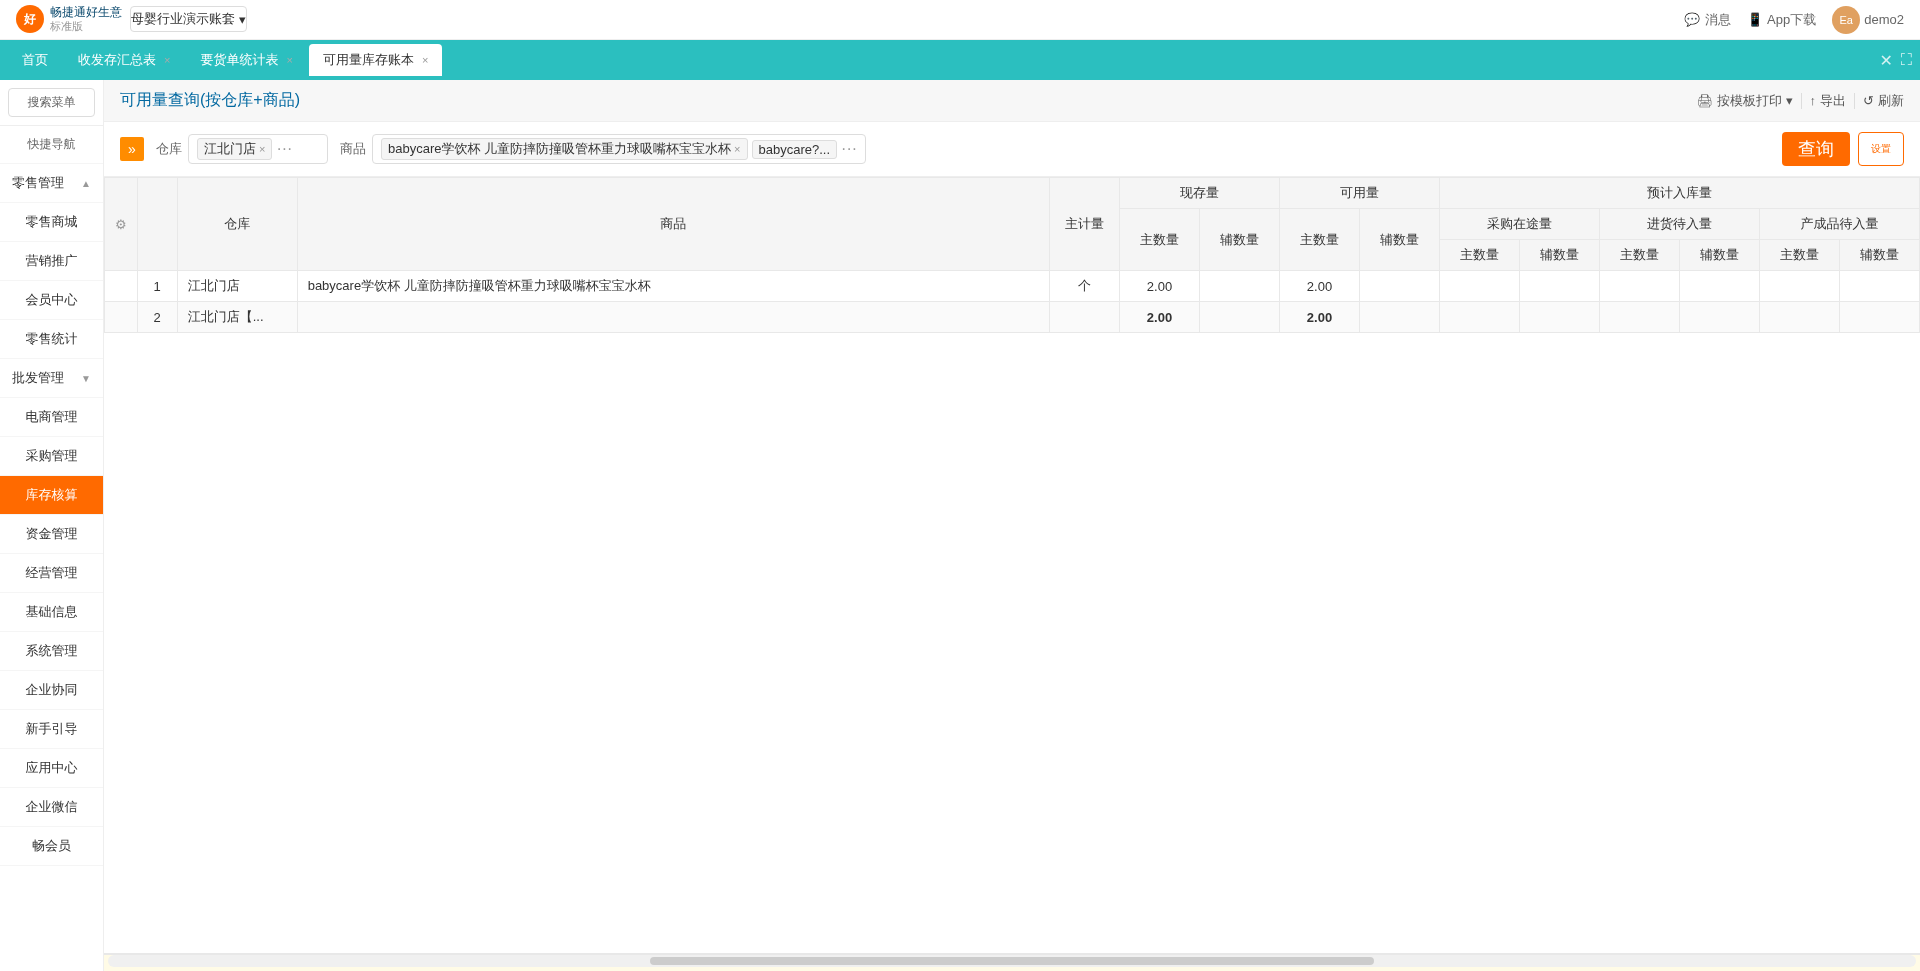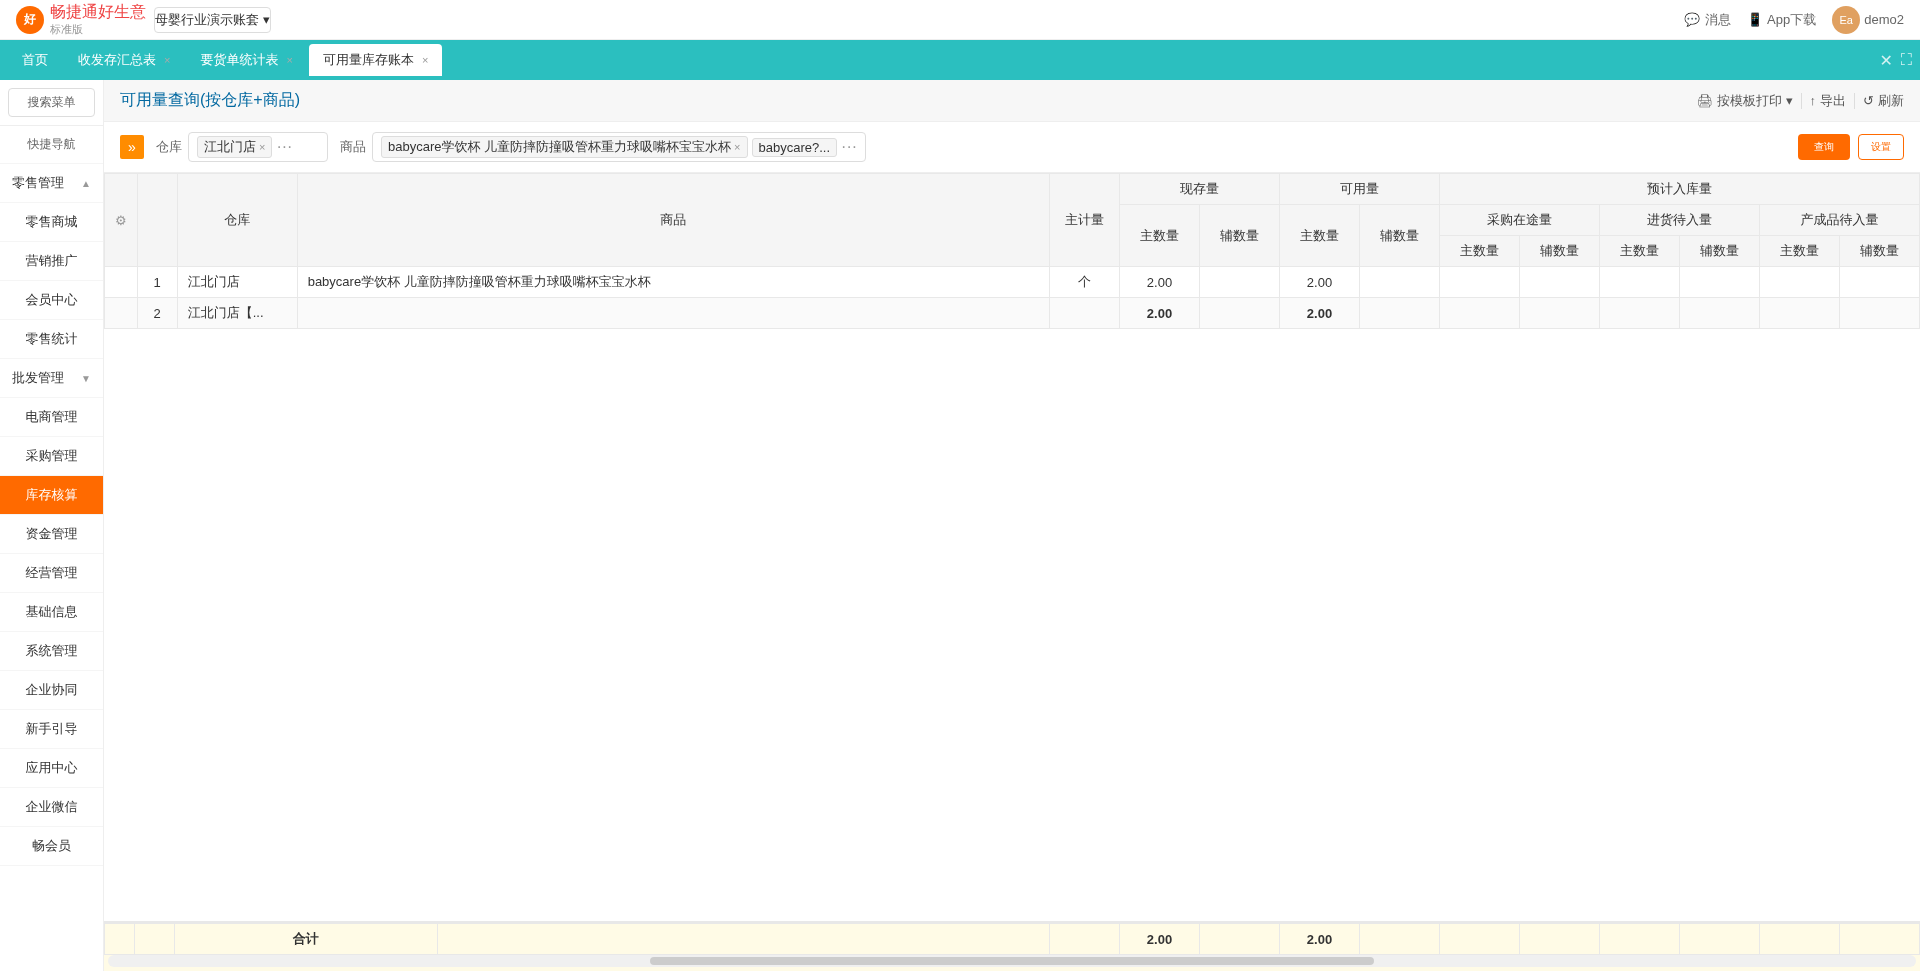--- a/index.html
+++ b/index.html
@@ -12,21 +12,21 @@
       display: flex;
       align-items: center;
       justify-content: space-between;
       padding: 0 16px;
       border-bottom: 1px solid #eee;
       flex-shrink: 0;
     }
     .top-bar-left { display: flex; align-items: center; gap: 8px; }
     .logo-area { display: flex; align-items: center; gap: 6px; }
     .logo-icon { width: 28px; height: 28px; background: #ff6a00; border-radius: 50%; display: flex; align-items: center; justify-content: center; color: #fff; font-size: 12px; font-weight: bold; }
-    .logo-text { color: #ef4444; font-size: 16px; line-height: 1.2; }
+    .logo-text { color: #0c4a6e; font-size: 12px; line-height: 1.2; }
     .logo-sub { color: #999; font-size: 11px; }
     .industry-select {
       display: flex; align-items: center; gap: 4px; border: 1px solid #ddd; border-radius: 4px; padding: 3px 0; cursor: pointer; background: #fff; color: #333;
     }
     .top-bar-right { display: flex; align-items: center; gap: 16px; }
     .top-bar-btn { display: flex; align-items: center; gap: 4px; color: #666; cursor: pointer; font-size: 12px; }
     .avatar { width: 28px; height: 28px; border-radius: 50%; background: #e0a060; display: flex; align-items: center; justify-content: center; color: #fff; font-size: 11px; overflow: hidden; }
 
     
     .nav-tabs {
@@ -123,21 +123,21 @@
     .filter-group { display: flex; align-items: center; gap: 6px; }
     .filter-label { color: #666; font-size: 13px; white-space: nowrap; }
     .filter-tag-input {
       display: flex; align-items: center; gap: 4px;
       border: 1px solid #ddd; border-radius: 4px; padding: 3px 8px; background: #fff; min-width: 140px; flex-wrap: wrap;
     }
     .filter-tag { background: #f5f5f5; border: 1px solid #ddd; border-radius: 3px; padding: 1px 6px; color: #333; font-size: 12px; display: flex; align-items: center; gap: 3px; }
     .filter-tag .tag-close { color: #999; cursor: pointer; font-size: 11px; }
     .filter-dots { color: #999; cursor: pointer; font-size: 16px; }
     .filter-actions { margin-left: auto; display: flex; gap: 8px; }
-    .btn-query { background: #ff6a00; color: #fff; border: none; border-radius: 4px; padding: 5px 16px; cursor: pointer; font-size: 10px; }
+    .btn-query { background: #ff6a00; color: #fff; border: none; border-radius: 4px; padding: 5px 16px; cursor: pointer; font-size: 18px; }
     .btn-settings { background: #fff; color: #ff6a00; border: 1px solid #ff6a00; border-radius: 4px; padding: 5px 12px; cursor: pointer; font-size: 10px; }
 
     
     .table-area { flex: 1; overflow: auto; background: #fff; }
     table { width: 100%; border-collapse: collapse; font-size: 13px; }
     thead tr th {
       background: #f5f5f5;
       border: 1px solid #e8e8e8;
       padding: 6px 10px;
       text-align: center;
@@ -445,40 +445,19 @@
             <td></td>
             <td></td>
             <td></td>
             <td></td>
           </tr>
         </tbody>
       </table>
     </div>
 
     <div style="background:#fffbe6; border-top:2px solid #e8e8e8; flex-shrink:0; overflow:hidden;">
-      <table style="width:100%; border-collapse:collapse;">
-        <tbody>
-            <tr>
-          <td style="width:30px; border:1px solid #e8e8e8; padding:6px 10px; background:#fffbe6;"></td>
-          <td style="width:40px; border:1px solid #e8e8e8; padding:6px 10px; background:#fffbe6;"></td>
-          <td style="min-width:120px; border:1px solid #e8e8e8; padding:6px 10px; background:#fffbe6; font-weight:bold;">合计</td>
-          <td style="min-width:280px; border:1px solid #e8e8e8; padding:6px 10px; background:#fffbe6;"></td>
-          <td style="width:70px; border:1px solid #e8e8e8; padding:6px 10px; background:#fffbe6;"></td>
-          <td style="width:80px; border:1px solid #e8e8e8; padding:6px 10px; background:#fffbe6; font-weight:bold; text-align:center;">2.00</td>
-          <td style="width:80px; border:1px solid #e8e8e8; padding:6px 10px; background:#fffbe6;"></td>
-          <td style="width:80px; border:1px solid #e8e8e8; padding:6px 10px; background:#fffbe6; font-weight:bold; text-align:center;">2.00</td>
-          <td style="width:80px; border:1px solid #e8e8e8; padding:6px 10px; background:#fffbe6;"></td>
-          <td style="width:80px; border:1px solid #e8e8e8; padding:6px 10px; background:#fffbe6;"></td>
-          <td style="width:80px; border:1px solid #e8e8e8; padding:6px 10px; background:#fffbe6;"></td>
-          <td style="width:80px; border:1px solid #e8e8e8; padding:6px 10px; background:#fffbe6;"></td>
-          <td style="width:80px; border:1px solid #e8e8e8; padding:6px 10px; background:#fffbe6;"></td>
-          <td style="width:80px; border:1px solid #e8e8e8; padding:6px 10px; background:#fffbe6;"></td>
-          <td style="width:80px; border:1px solid #e8e8e8; padding:6px 10px; background:#fffbe6;"></td>
-        </tr>
-      </tbody>
-        </table>
 
       <div style="height:12px; background:#f0f0f0; margin: 0 4px 4px; border-radius:6px; display:flex; align-items:center;">
         <div style="width:40%; height:8px; background:#ccc; border-radius:6px; margin-left: 30%;"></div>
       </div>
     </div>
   </div>
 </div>
 
 </body></html>

